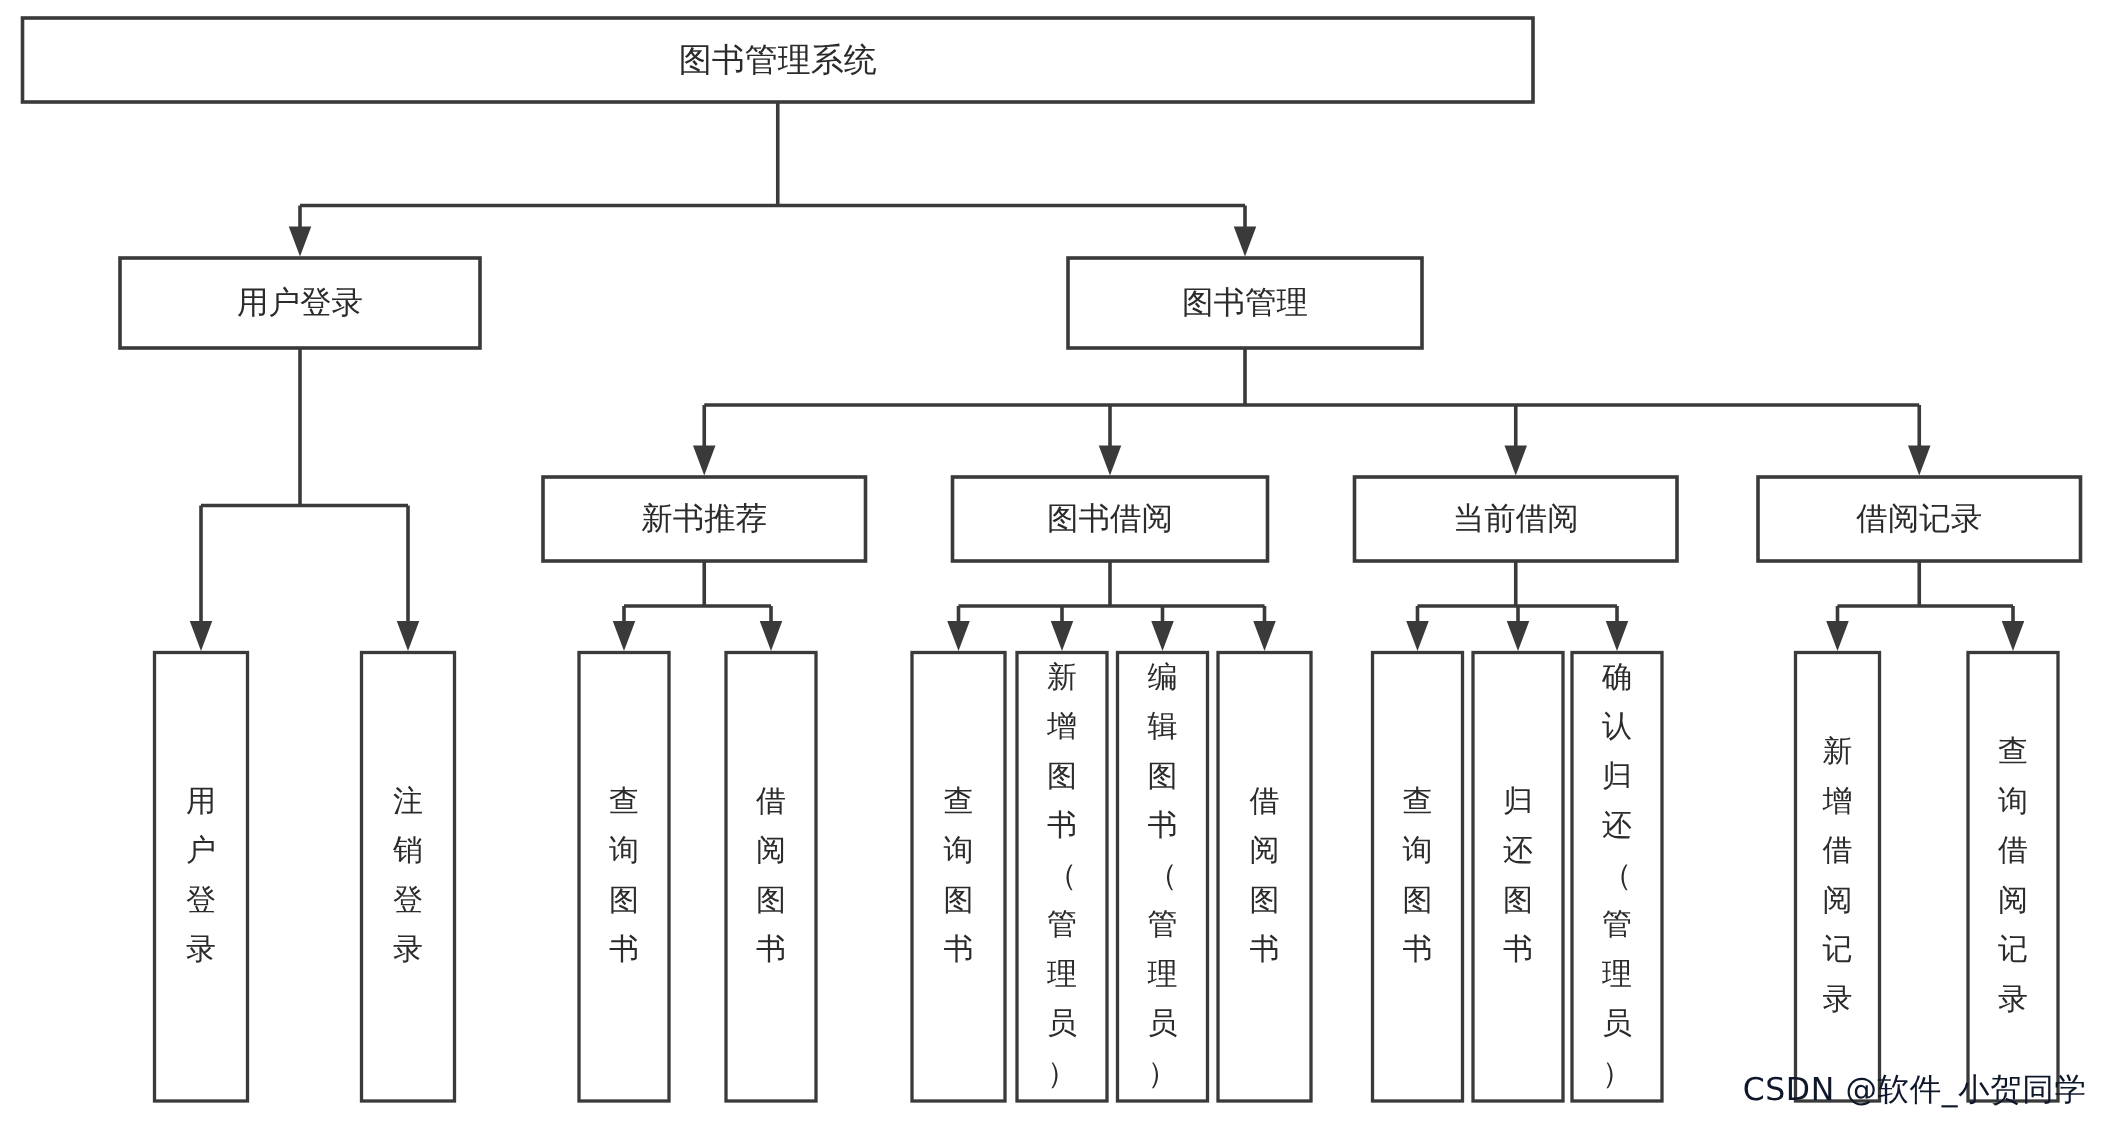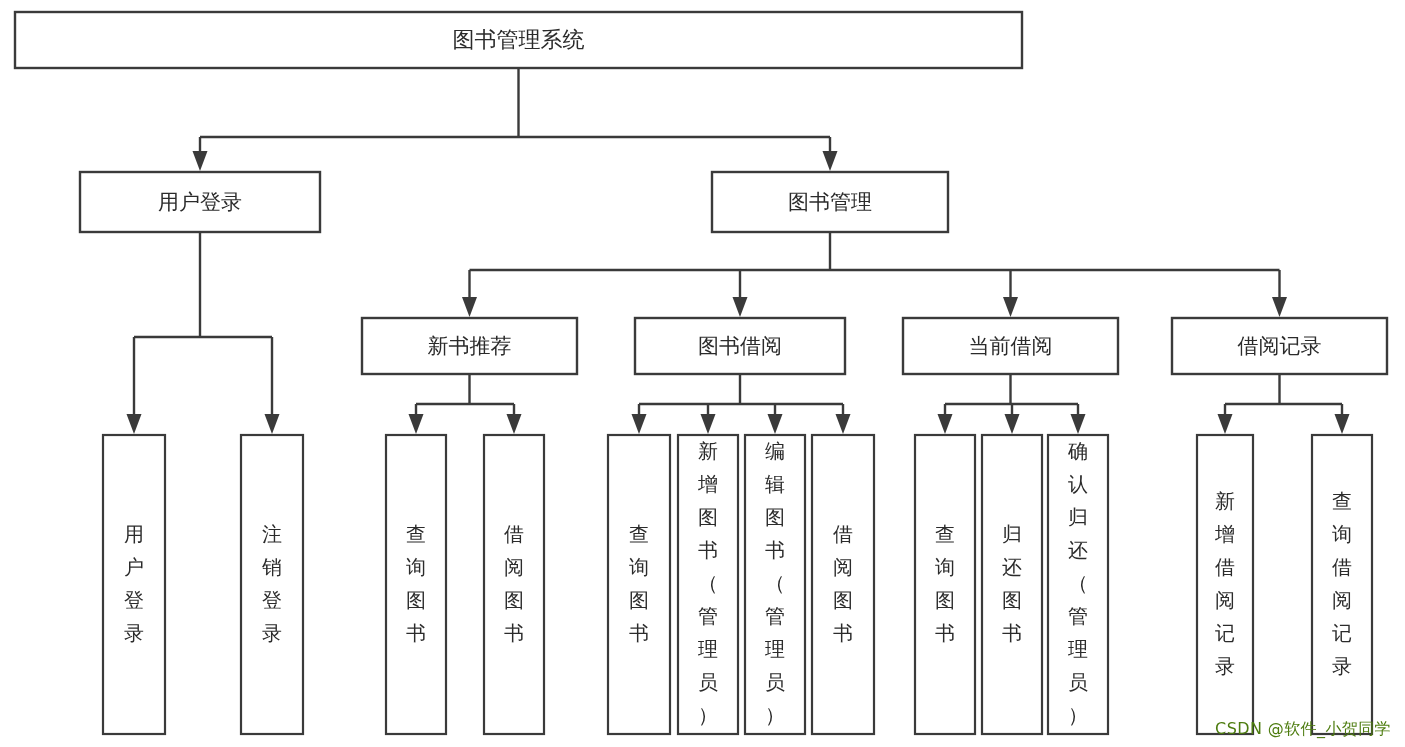--- a/index.html
+++ b/index.html
@@ -55,22 +55,22 @@
     fill: #2b2b2b;
     font-family: "DejaVu Sans", "Liberation Sans", sans-serif;
     font-size: 20px;
     text-anchor: middle;
     dominant-baseline: middle;
   }
   .watermark {
     position: absolute;
     right: 14px;
     bottom: 7px;
-    color: #4d7c0f;
-    font-size: 16px;
+    color: #0f172a;
+    font-size: 21px;
     font-family: "DejaVu Sans", "Liberation Sans", sans-serif;
     letter-spacing: 0.4px;
     white-space: nowrap;
     user-select: none;
   }
 </style>
 </head>
 <body>
 
 <div id="diagram-root">

